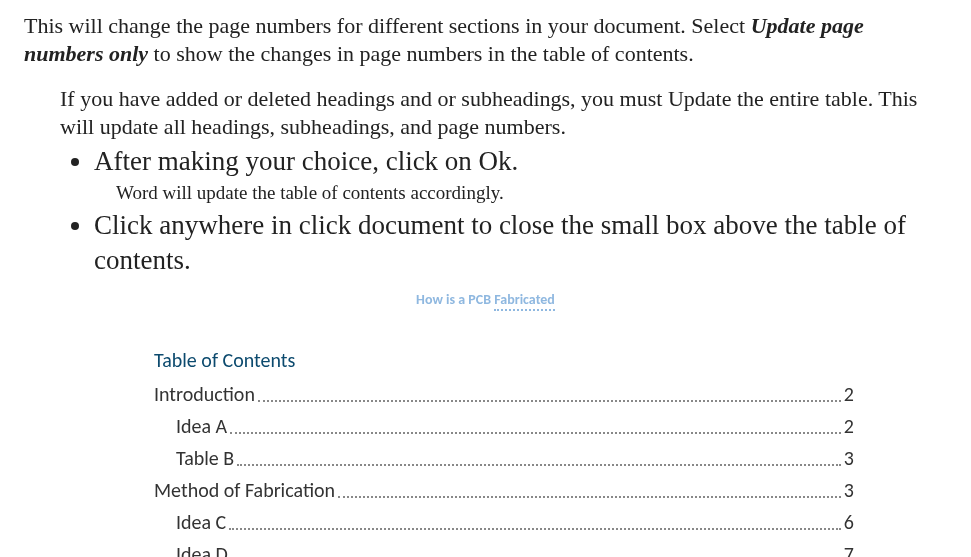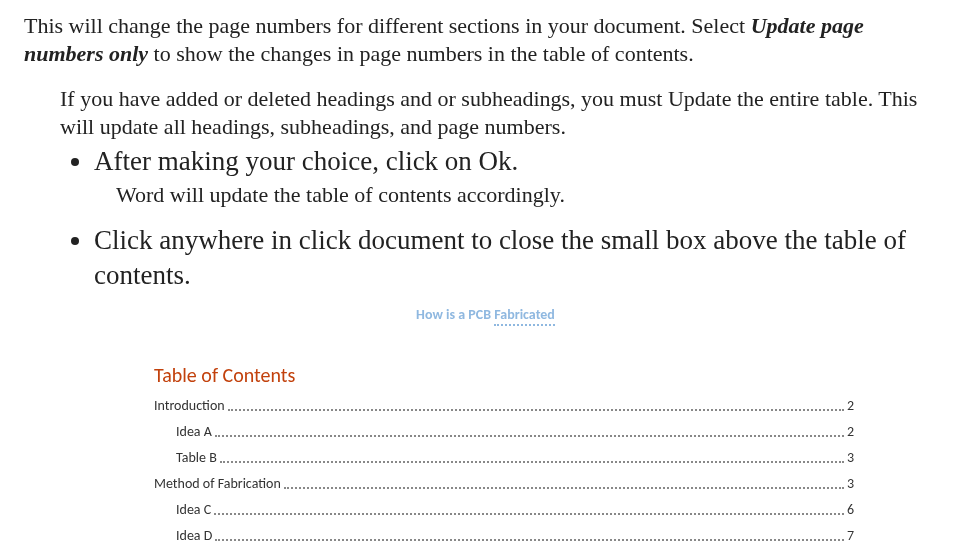--- a/index.html
+++ b/index.html
@@ -23,21 +23,21 @@
   }
   .bold-italic { font-weight: bold; font-style: italic; }
   ul.bullets {
     list-style: disc;
     margin: 0 0 0 70px;
     padding: 0;
     font-size: 27px;
     line-height: 1.3;
   }
   ul.bullets li { margin-bottom: 2px; }
-  .bullet-cont { margin-left: 92px; font-size: 22px; line-height: 1.3; margin-bottom: 13px; }
+  .bullet-cont { margin-left: 92px; font-size: 19px; line-height: 1.3; margin-bottom: 2px; }
 
   .doc-title-wrap {
     text-align: center;
     margin-top: 12px;
   }
   .doc-title {
     display: inline-block;
     font-family: Calibri, Arial, sans-serif;
     font-weight: bold;
     color: #8fb8e0;
@@ -47,28 +47,28 @@
     border-bottom: 2px dotted #8fb8e0;
     padding-bottom: 1px;
   }
 
   .toc-block {
     margin: 40px 0 0 130px;
     width: 700px;
     font-family: Calibri, Arial, sans-serif;
   }
   .toc-heading {
-    color: #c2410c;
+    color: #0c4a6e;
     font-size: 20px;
     margin-bottom: 6px;
   }
   .toc-row {
     display: flex;
     align-items: flex-end;
-    font-size: 14px;
+    font-size: 20px;
     color: #333;
     line-height: 1;
     padding: 6px 0 6px 0;
   }
   .toc-row.indent .toc-label { padding-left: 22px; }
   .toc-label { white-space: nowrap; }
   .toc-leader {
     flex: 1;
     border-bottom: 2px dotted #888;
     margin: 0 3px 2px 3px;

